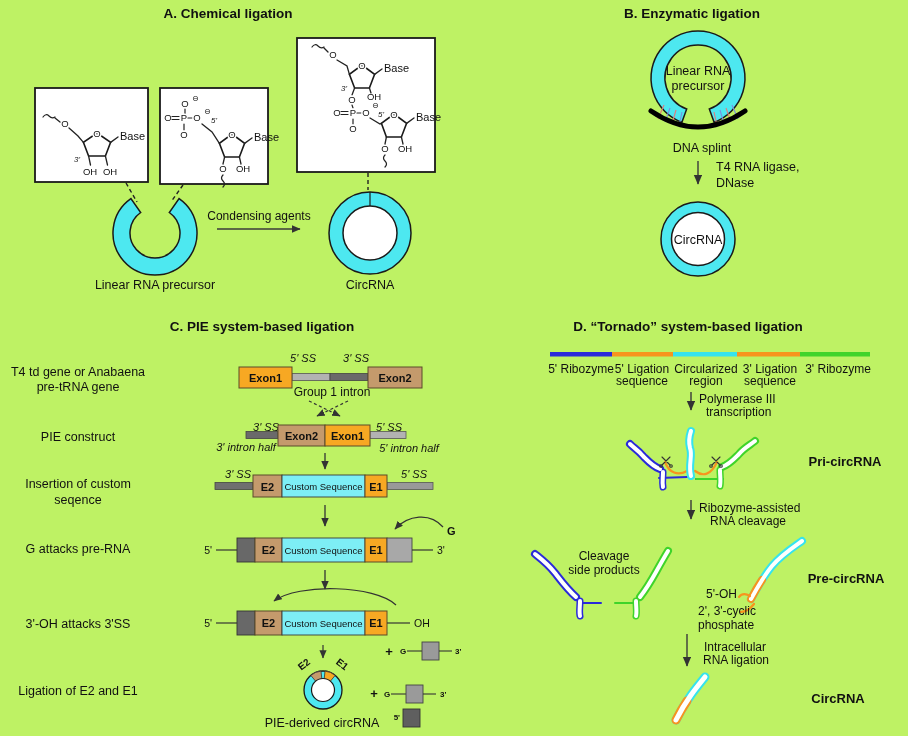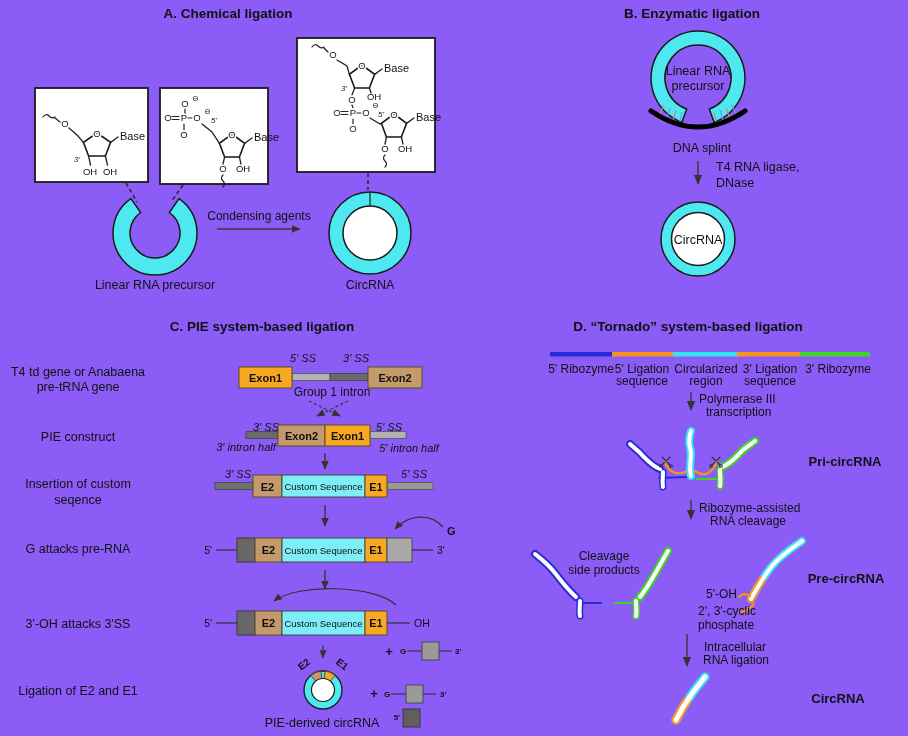--- a/index.html
+++ b/index.html
@@ -1,16 +1,16 @@
 <!DOCTYPE html>
 <html><head>
 <meta charset="utf-8">
 <style>
   html,body{margin:0;padding:0;background:#fff;}
-  .stage{position:relative;width:908px;height:736px;background:#8b5cf6;overflow:hidden;}
+  .stage{position:relative;width:908px;height:736px;background:#bef264;overflow:hidden;}
   svg text{font-family:"Liberation Sans","DejaVu Sans",sans-serif;fill:#111;}
   .ttl{font-size:13.5px;font-weight:bold;}
   .lbl{font-size:12.5px;}
   .lbl12{font-size:12px;}
   .it{font-size:11px;font-style:italic;}
   .atom{font-size:9.5px;}
   .atom8{font-size:8px;}
   .base{font-size:11px;}
   .exon{font-size:11px;font-weight:bold;}
   .cs{font-size:9.5px;}

